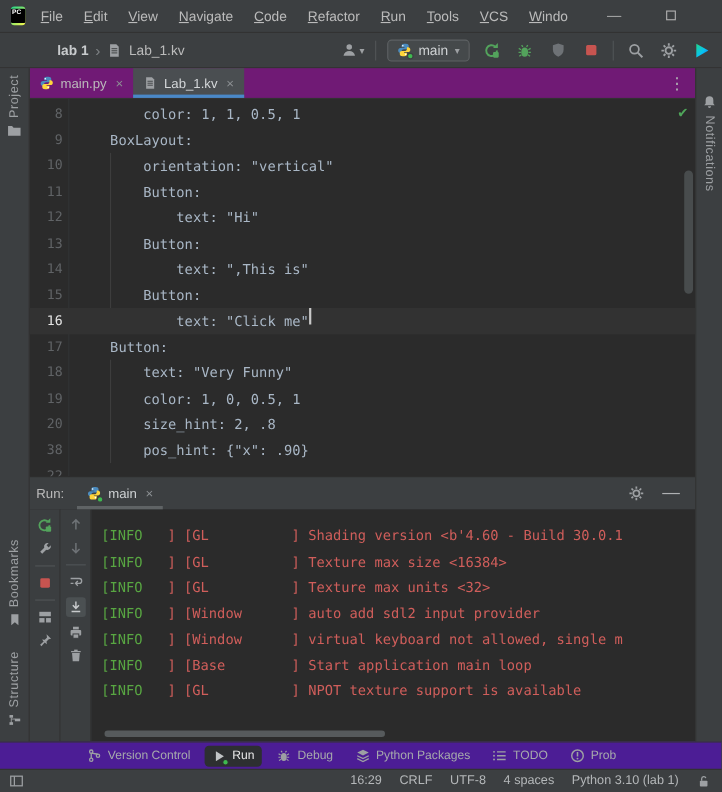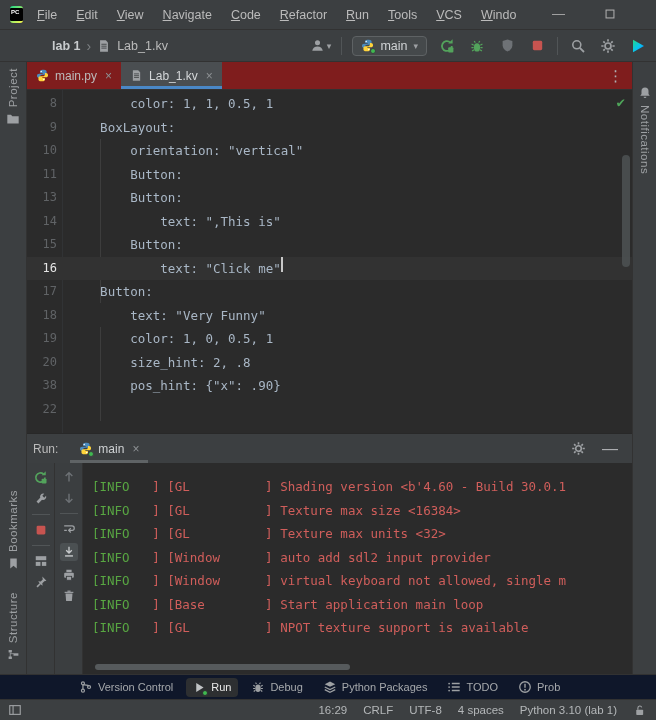--- a/index.html
+++ b/index.html
@@ -36,21 +36,21 @@
   .workspace { flex:1 1 auto; display:flex; min-height:0; }
   .stripe { background:#3c3f41; display:flex; flex-direction:column; align-items:center; position:relative; }
   .stripe-left { width:27px; border-right:1px solid #323232; }
   .stripe-right { width:24px; border-left:1px solid #323232; }
   .vtext-up { writing-mode:vertical-rl; transform:rotate(180deg); font-size:11.5px; color:#9da0a3; letter-spacing:.5px; }
   .vtext-down { writing-mode:vertical-rl; font-size:11.5px; color:#9da0a3; letter-spacing:.5px; }
   .stripe-group { position:absolute; display:flex; flex-direction:column; align-items:center; gap:5px; }
   .center-col { flex:1 1 auto; display:flex; flex-direction:column; min-width:0; }
 
   
-  .tabbar { height:28px; background:#7f1d1d; display:flex; align-items:stretch; border-bottom:1px solid #323232; flex:0 0 auto; }
+  .tabbar { height:28px; background:#701a75; display:flex; align-items:stretch; border-bottom:1px solid #323232; flex:0 0 auto; }
   .etab { display:flex; align-items:center; gap:6px; padding:0 9px; font-size:12px; color:#bbbbbb; position:relative; }
   .etab.active { background:#4a4e51; color:#d4d7d9; }
   .etab.active::after { content:""; position:absolute; left:0; right:0; bottom:0; height:3px; background:#4a88c7; }
   .tab-close { color:#8d9194; font-size:12px; margin-left:2px; }
   .tab-more { margin-left:auto; color:#afb1b3; font-size:15px; display:flex; align-items:center; padding-right:9px; }
 
   
   .editor { position:relative; height:343px; background:#2b2b2b; overflow:hidden; flex:0 0 auto; font-family:"DejaVu Sans Mono", monospace; }
   .editor::before { content:""; position:absolute; left:35px; top:0; bottom:0; width:1px; background:#313335; }
   .code-lines { padding-top:2px; position:relative; }
@@ -77,21 +77,21 @@
   .icol-divider { width:18px; height:1px; background:#515557; margin:1px 0; }
   .toggle-on { background:#4b5052; border-radius:3px; padding:2px; display:flex; }
   .console { flex:1 1 auto; position:relative; overflow:hidden; font-family:"DejaVu Sans Mono", monospace; }
   .console-lines { padding:12px 0 0 9px; }
   .console-line { height:23.5px; line-height:23.5px; font-size:12.5px; white-space:pre; }
   .console-line .lvl { color:#58a642; }
   .console-line .msg { color:#d05e5b; }
   .console-hscroll { position:absolute; left:12px; bottom:4px; width:255px; height:6px; border-radius:3px; background:#565a5c; }
 
   
-  .bottombar { height:25px; background:#0f172a; border-top:1px solid #323232; display:flex; align-items:center; gap:6px; padding-left:72px; font-size:11px; color:#a6a9ac; overflow:hidden; white-space:nowrap; flex:0 0 auto; }
+  .bottombar { height:25px; background:#4c1d95; border-top:1px solid #323232; display:flex; align-items:center; gap:6px; padding-left:72px; font-size:11px; color:#a6a9ac; overflow:hidden; white-space:nowrap; flex:0 0 auto; }
   .bb-item { display:flex; align-items:center; gap:5px; padding:3px 7px; border-radius:4px; }
   .bb-item.active { background:#2d2f31; color:#e8e8e8; }
 
   
   .statusbar { height:21px; background:#3c3f41; border-top:1px solid #323232; display:flex; align-items:center; padding:0 10px 0 8px; font-size:11.5px; color:#b4b7b9; flex:0 0 auto; }
   .sb-right { margin-left:auto; display:flex; align-items:center; gap:16px; }
 
   .ic { color:#9da0a3; display:inline-flex; }
   .ic-green { color:#53a35c; }
   .ic-red { color:#c75450; }
@@ -412,20 +412,23 @@
             </div>
 
             <div class="code-line">
               <span class="ln">10</span><span class="code">        orientation: "vertical"</span>
             </div>
 
             <div class="code-line">
               <span class="ln">11</span><span class="code">        Button:</span>
             </div>
 
+            <div class="code-line">
+              <span class="ln">12</span><span class="code">            text: "Hi"</span>
+            </div>
 
             <div class="code-line">
               <span class="ln">13</span><span class="code">        Button:</span>
             </div>
 
             <div class="code-line">
               <span class="ln">14</span><span class="code">            text: ",This is"</span>
             </div>
 
             <div class="code-line">

